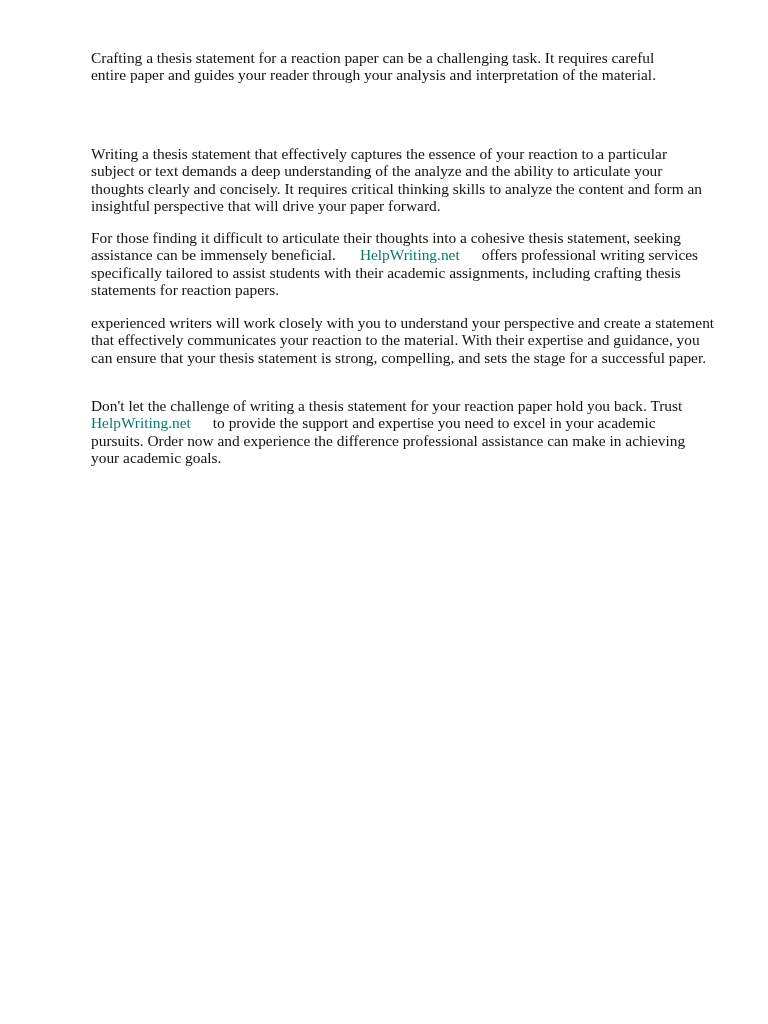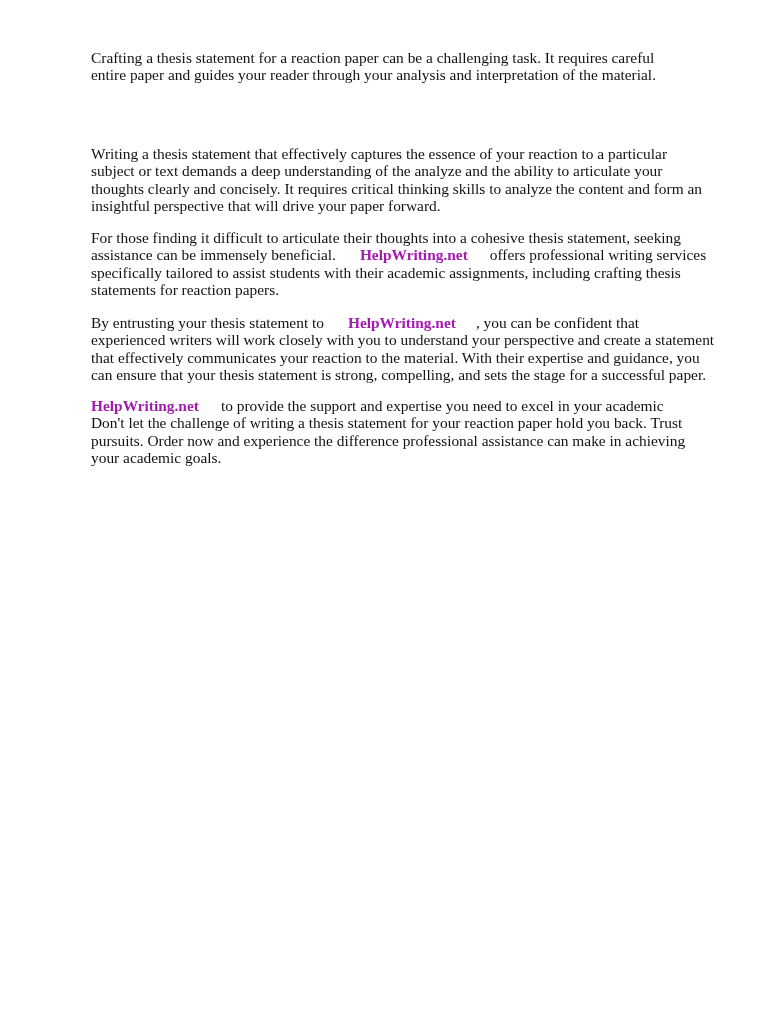--- a/index.html
+++ b/index.html
@@ -27,22 +27,22 @@
       width: 640px;
       font-size: 15.4px;
       line-height: 17.4px;
       margin: 0;
     }
     .line {
       display: block;
       white-space: nowrap;
     }
     .link {
-      color: #a21caf;
-      font-weight: bold;
+      color: #0f766e;
+      font-weight: normal;
       text-decoration: none;
       cursor: pointer;
     }
     .gap {
       display: inline-block;
     }
   </style>
 </head>
 <body>
 
@@ -61,26 +61,25 @@
   </p>
 
   <p class="para" style="top:196px;">
     <span class="line">For those finding it difficult to articulate their thoughts into a cohesive thesis statement, seeking</span>
     <span class="line"><span>assistance can be immensely beneficial.</span><span class="gap" style="width:24px;"></span><a class="link">HelpWriting.net</a><span class="gap" style="width:22px;"></span><span>offers professional writing services</span></span>
     <span class="line">specifically tailored to assist students with their academic assignments, including crafting thesis</span>
     <span class="line">statements for reaction papers.</span>
   </p>
 
   <p class="para" style="top:281px;">
-    <span class="line"><span>By entrusting your thesis statement to</span><span class="gap" style="width:24px;"></span><a class="link">HelpWriting.net</a><span class="gap" style="width:20px;"></span><span>, you can be confident that</span></span>
     <span class="line">experienced writers will work closely with you to understand your perspective and create a statement</span>
     <span class="line">that effectively communicates your reaction to the material. With their expertise and guidance, you</span>
     <span class="line">can ensure that your thesis statement is strong, compelling, and sets the stage for a successful paper.</span>
   </p>
 
   <p class="para" style="top:364px;">
+    <span class="line">Don't let the challenge of writing a thesis statement for your reaction paper hold you back. Trust</span>
     <span class="line"><a class="link">HelpWriting.net</a><span class="gap" style="width:22px;"></span><span>to provide the support and expertise you need to excel in your academic</span></span>
-    <span class="line">Don't let the challenge of writing a thesis statement for your reaction paper hold you back. Trust</span>
     <span class="line">pursuits. Order now and experience the difference professional assistance can make in achieving</span>
     <span class="line">your academic goals.</span>
   </p>
 
 </div>
 
 </body></html>

